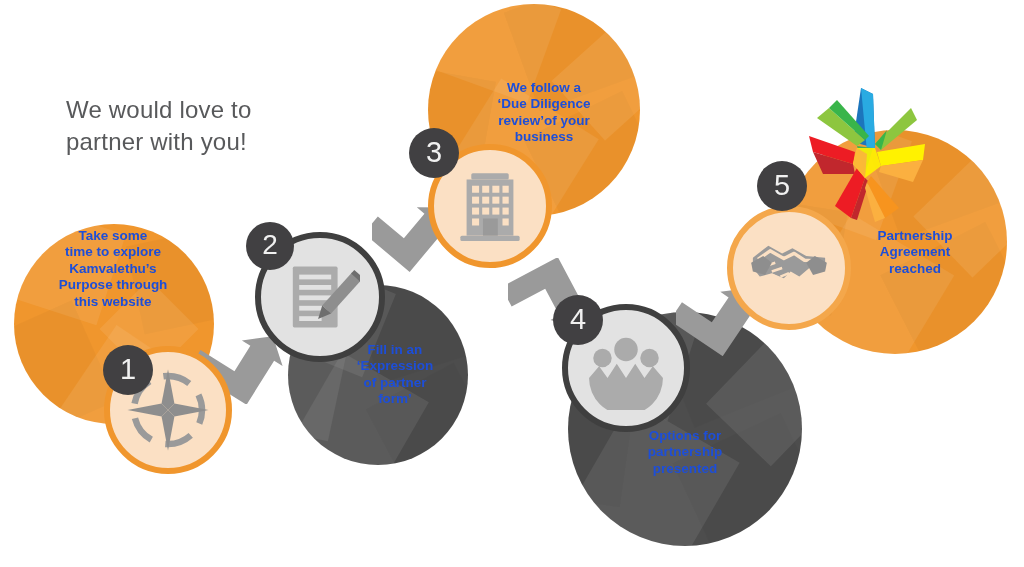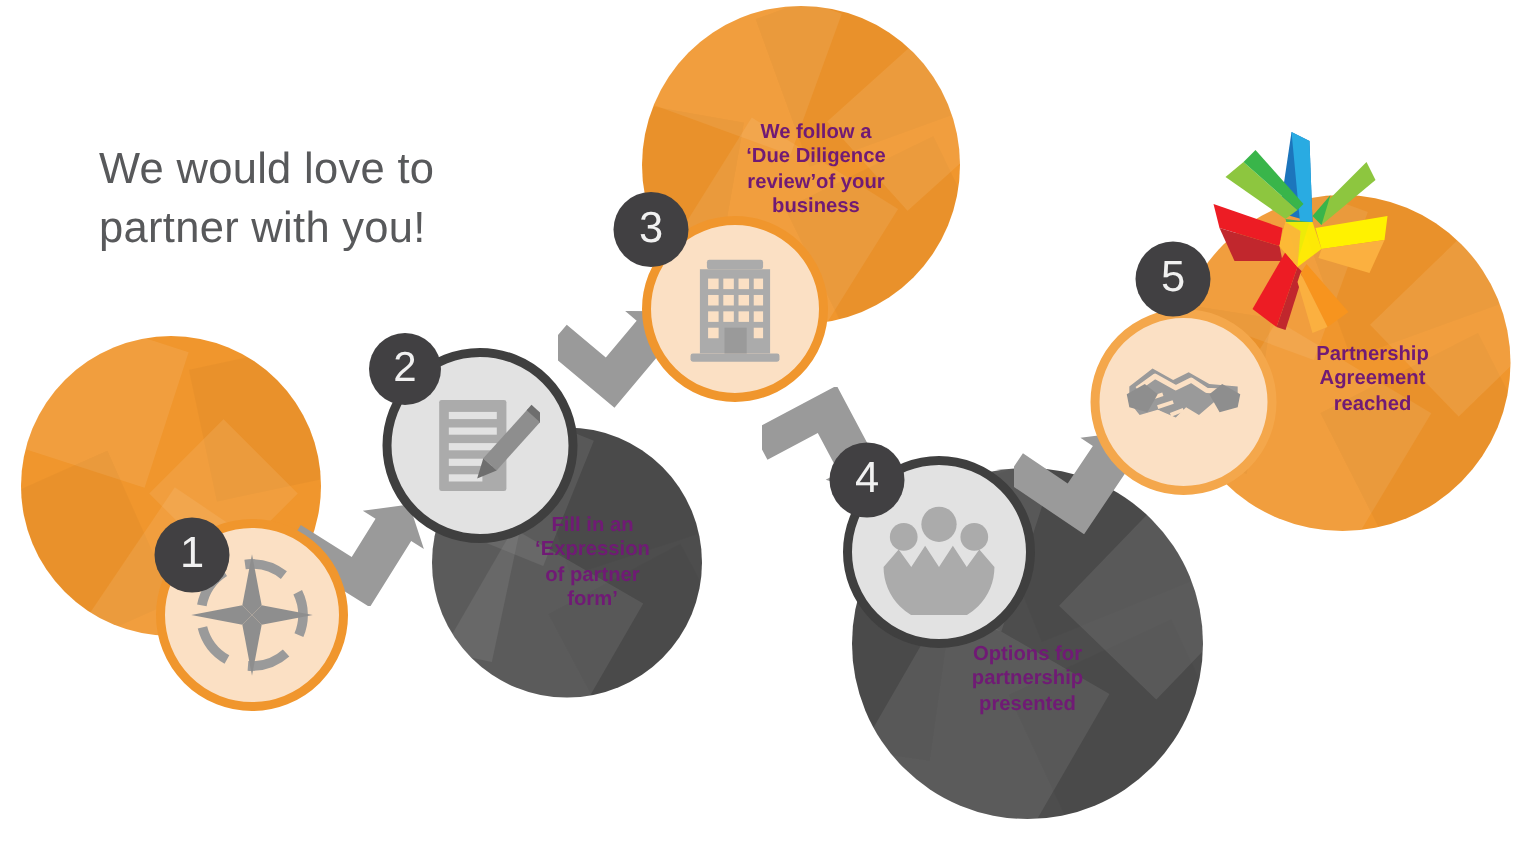--- a/index.html
+++ b/index.html
@@ -16,21 +16,21 @@
     position: relative;
     width: 1024px; height: 567px;
     background: #ffffff;
   }
 
   
   .heading {
     position: absolute;
     left: 66px; top: 94px;
     width: 330px;
-    font-size: 29px;
+    font-size: 24px;
     line-height: 1.35;
     color: #58595B;
     font-weight: 400;
     letter-spacing: .2px;
     white-space: pre-line;
   }
 
   
   .bubble {
     position: absolute;
@@ -47,21 +47,21 @@
     display: block;
     background: rgba(255,255,255,.17);
   }
   .bubble .facets i.d {
     background: rgba(0,0,0,.055);
   }
 
   
   .caption {
     position: absolute;
-    color: #701a75;
+    color: #1d4ed8;
     font-weight: bold;
     text-align: center;
     line-height: 1.22;
     white-space: pre-line;
     z-index: 6;
   }
 
   
   .disc {
     position: absolute;
@@ -104,20 +104,25 @@
 
   <div class="bubble" style="left:14px; top:224px; width:200px; height:200px; background:#F0962D;">
     <div class="facets">
       <i style="left:-20px; top:-10px; width:120px; height:95px; transform:rotate(18deg);"></i>
       <i class="d" style="left:-30px; top:95px; width:115px; height:110px; transform:rotate(-24deg);"></i>
       <i style="left:60px; top:120px; width:105px; height:120px; transform:rotate(34deg);"></i>
       <i class="d" style="left:120px; top:10px; width:110px; height:90px; transform:rotate(-12deg);"></i>
       <i style="left:100px; top:70px; width:70px; height:70px; transform:rotate(45deg);"></i>
     </div>
   </div>
+  <div class="caption" style="left:20px; top:228px; width:186px; font-size:13.5px;">Take some
+time to explore
+Kamvalethu’s
+Purpose through
+this website</div>
 
   <div class="bubble" style="left:288px; top:285px; width:180px; height:180px; background:#4D4D4D;">
     <div class="facets">
       <i style="left:-15px; top:-15px; width:110px; height:90px; transform:rotate(22deg);"></i>
       <i class="d" style="left:75px; top:-10px; width:105px; height:95px; transform:rotate(-18deg);"></i>
       <i style="left:20px; top:85px; width:100px; height:110px; transform:rotate(30deg);"></i>
       <i class="d" style="left:95px; top:95px; width:100px; height:100px; transform:rotate(-28deg);"></i>
       <i style="left:-20px; top:60px; width:70px; height:90px; transform:rotate(12deg);"></i>
     </div>
   </div>

